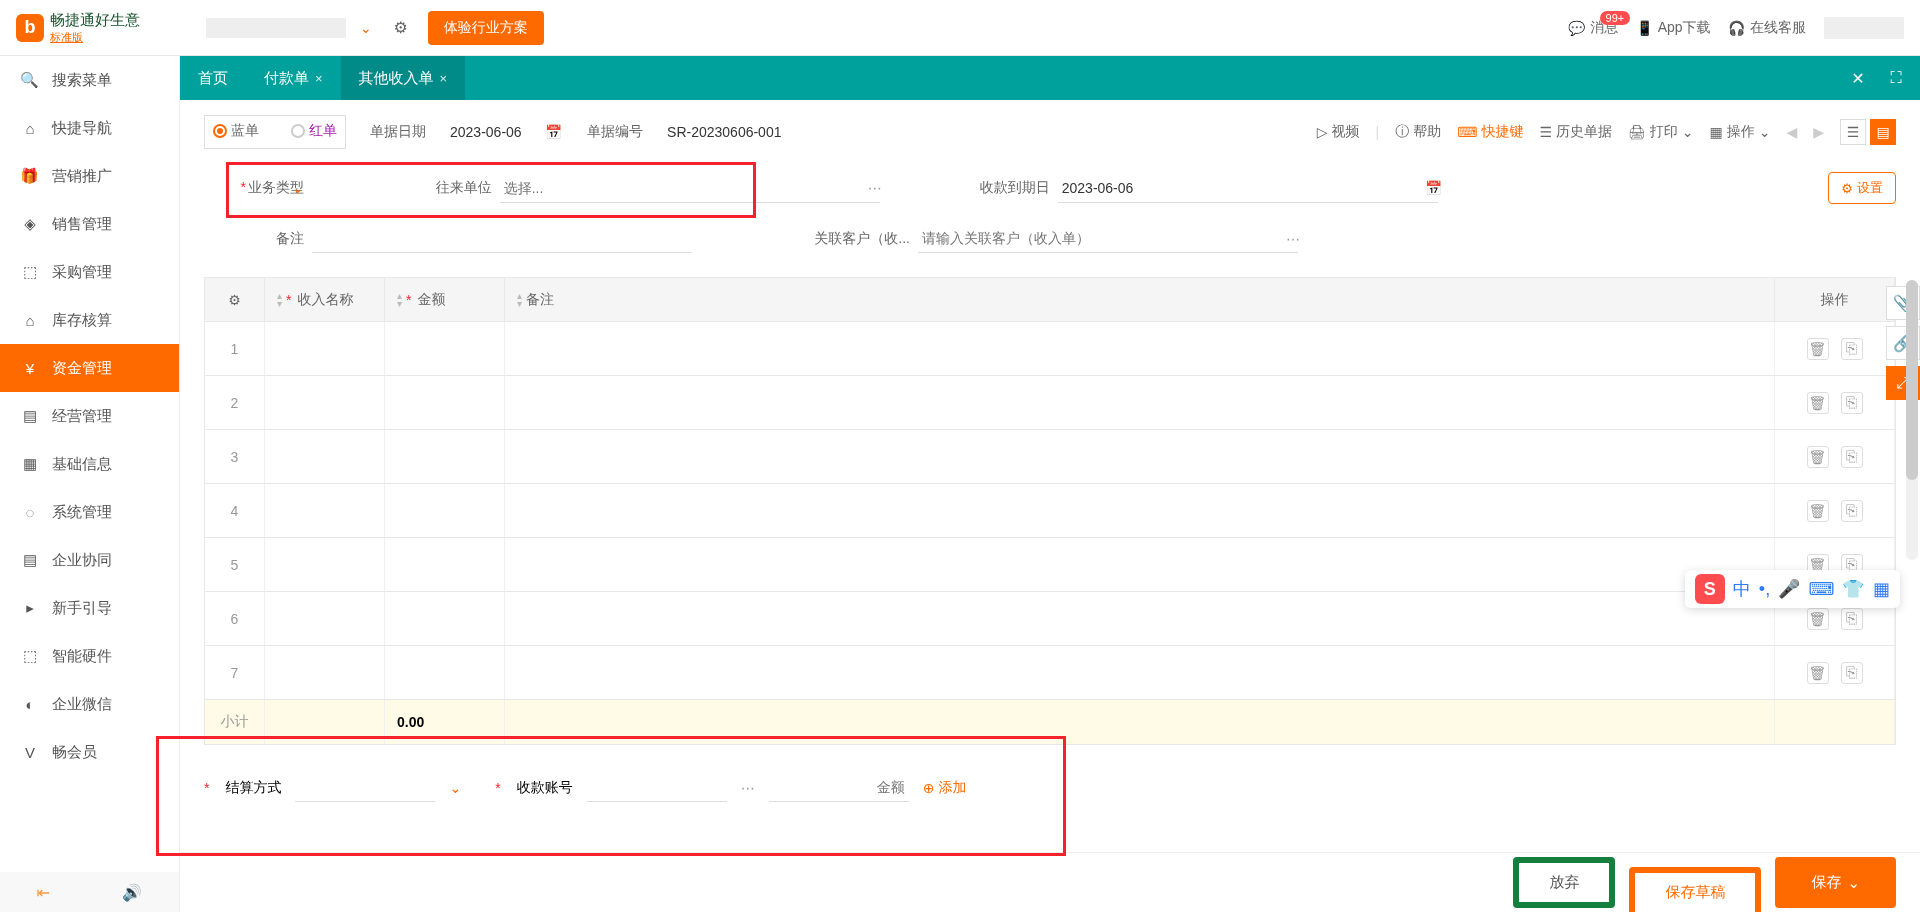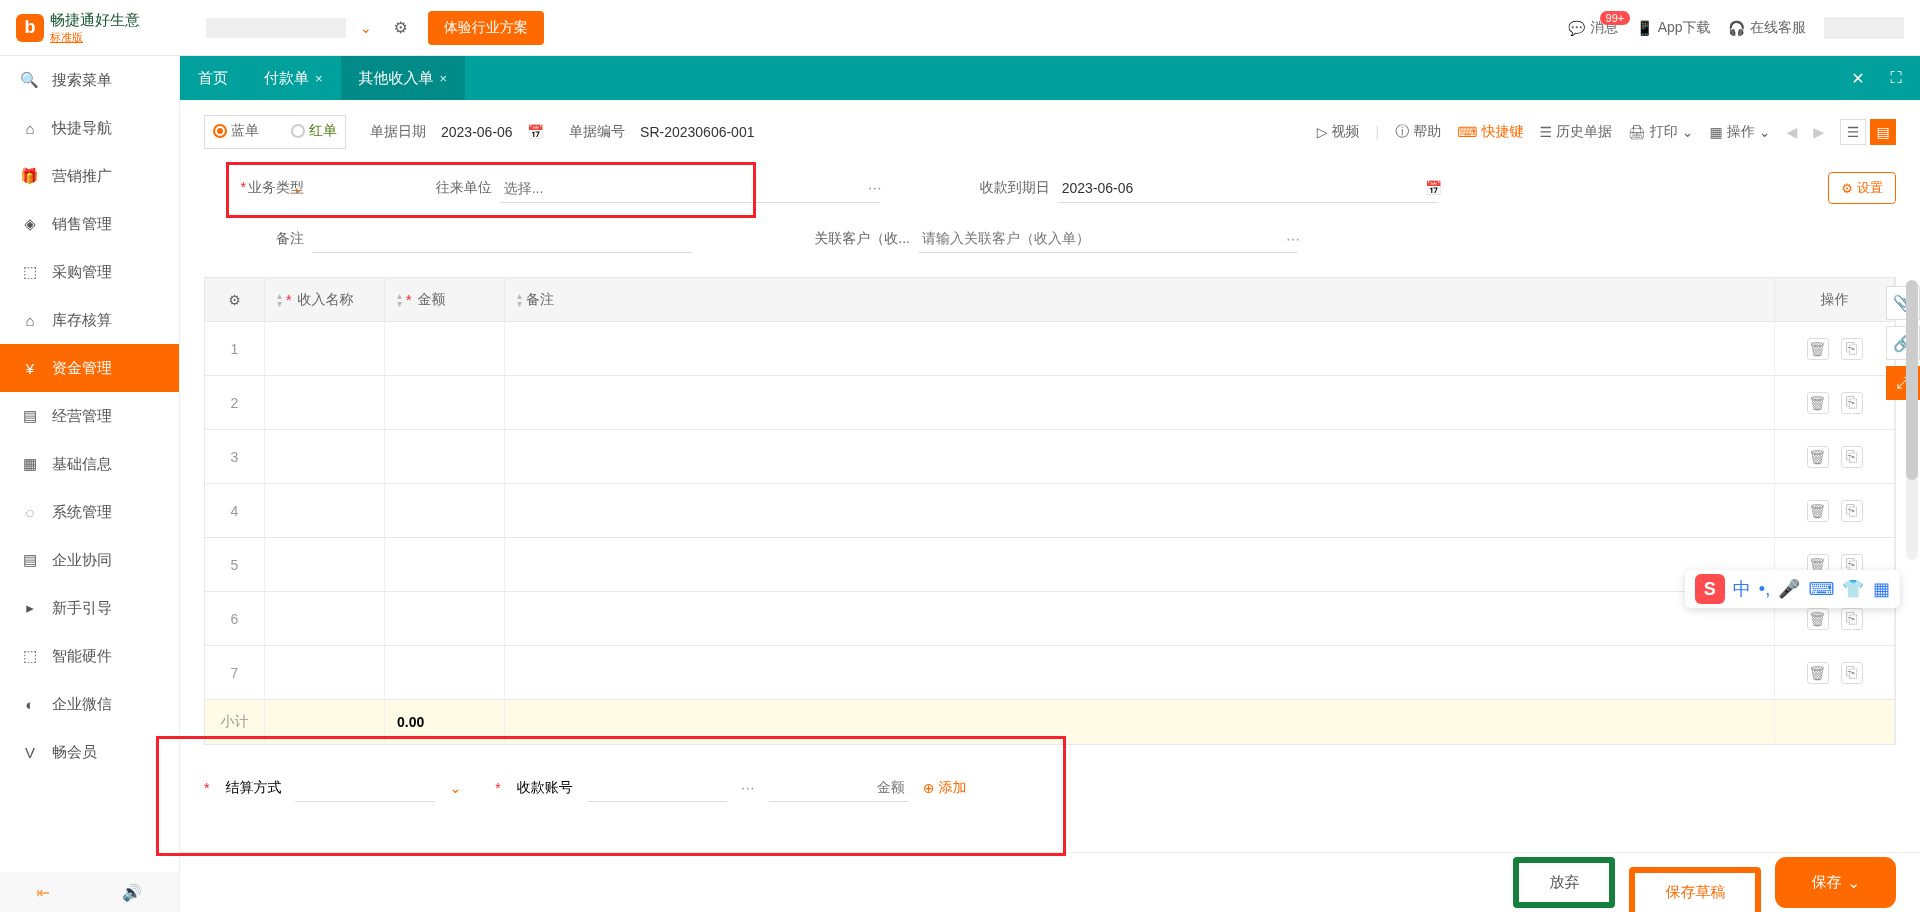--- a/index.html
+++ b/index.html
@@ -39,21 +39,21 @@
 .tabs-right span { cursor: pointer; width: 28px; height: 28px; display: inline-flex; align-items: center; justify-content: center; }
 
 .content { flex: 1; background: #fff; margin: 0; padding: 12px 24px 0 24px; overflow: auto; position: relative; }
 
 .form-top { display: flex; align-items: center; gap: 24px; height: 40px; font-size: 14px; color: #666; }
 .radio-group { display: flex; align-items: center; gap: 16px; border: 1px solid #ddd; padding-bottom: 2px; }
 .radio-opt { display: flex; align-items: center; gap: 4px; cursor: pointer; padding: 6px 8px; }
 .radio-circle { width: 14px; height: 14px; border-radius: 50%; border: 2px solid #ff6a00; display: inline-flex; align-items: center; justify-content: center; }
 .radio-circle.checked::after { content: ""; width: 6px; height: 6px; background: #ff6a00; border-radius: 50%; }
 .radio-circle.unchecked { border-color: #ccc; }
-.doc-field { display: flex; align-items: center; gap: 15px; }
+.doc-field { display: flex; align-items: center; gap: 24px; }
 .doc-value { color: #333; }
 .cal-icon { color: #ff6a00; }
 
 .toolbar-right { margin-left: auto; display: flex; align-items: center; gap: 16px; color: #666; }
 .toolbar-btn { display: flex; align-items: center; gap: 4px; cursor: pointer; font-size: 14px; }
 .toolbar-btn.orange { color: #ff6a00; }
 .view-toggle { display: flex; gap: 4px; }
 .view-btn { width: 26px; height: 26px; border: 1px solid #ddd; display: inline-flex; align-items: center; justify-content: center; cursor: pointer; }
 .view-btn.active { background: #ff6a00; color: #fff; border-color: #ff6a00; }
 
@@ -91,21 +91,21 @@
 
 
 .footer-form { display: flex; align-items: center; gap: 14px; padding: 28px 0; font-size: 14px; }
 .footer-input { border: none; border-bottom: 1px solid #ddd; width: 140px; padding: 6px 4px; font-size: 14px; outline: none; }
 .add-btn { color: #ff6a00; cursor: pointer; display: flex; align-items: center; gap: 4px; }
 
 
 .bottom-bar { height: 60px; display: flex; align-items: center; justify-content: flex-end; gap: 14px; padding: 0 24px; border-top: 1px solid #eee; background: #fff; }
 .btn { padding: 10px 30px; border-radius: 4px; font-size: 15px; cursor: pointer; border: 6px solid #15803d; background: #fff; color: #555; }
 .btn.outline-orange { border-color: #ff6a00; color: #ff6a00; margin-top: 20px; }
-.btn.solid-orange { background: #ff6a00; color: #fff; border-color: #ff6a00; display: flex; align-items: center; gap: 6px; border-radius: 11px; }
+.btn.solid-orange { background: #ff6a00; color: #fff; border-color: #ff6a00; display: flex; align-items: center; gap: 6px; }
 
 
 .side-tools { position: absolute; right: 0; top: 286px; display: flex; flex-direction: column; gap: 6px; }
 .side-tool { width: 34px; height: 34px; background: #fff; border: 1px solid #ddd; display: flex; align-items: center; justify-content: center; cursor: pointer; color: #888; }
 .side-tool.active { background: #ff6a00; color: #fff; border-color: #ff6a00; }
 
 
 .ime-bar { position: absolute; right: 20px; top: 570px; display: flex; align-items: center; gap: 8px; background: #fff; border-radius: 6px; padding: 4px 10px; box-shadow: 0 2px 10px rgba(0,0,0,.15); }
 .ime-logo { width: 30px; height: 30px; background: #ff4d4f; color: #fff; border-radius: 6px; display: flex; align-items: center; justify-content: center; font-weight: bold; font-size: 18px; }
 .ime-item { color: #2e7cf6; font-size: 18px; cursor: pointer; }
@@ -237,21 +237,21 @@
 
   <div class="content">
     <div class="form-top">
       <div class="radio-group">
         <div class="radio-opt">
           <span class="radio-circle checked"></span>
           <span>蓝单</span>
         </div>
         <div class="radio-opt">
           <span class="radio-circle unchecked"></span>
-          <span style="color:#4d7c0f">红单</span>
+          <span style="color:#a21caf">红单</span>
         </div>
       </div>
       <div class="doc-field">
         <span>单据日期</span>
         <span class="doc-value">2023-06-06</span>
         <span class="cal-icon">📅</span>
       </div>
       <div class="doc-field">
         <span>单据编号</span>
         <span class="doc-value">SR-20230606-001</span>

